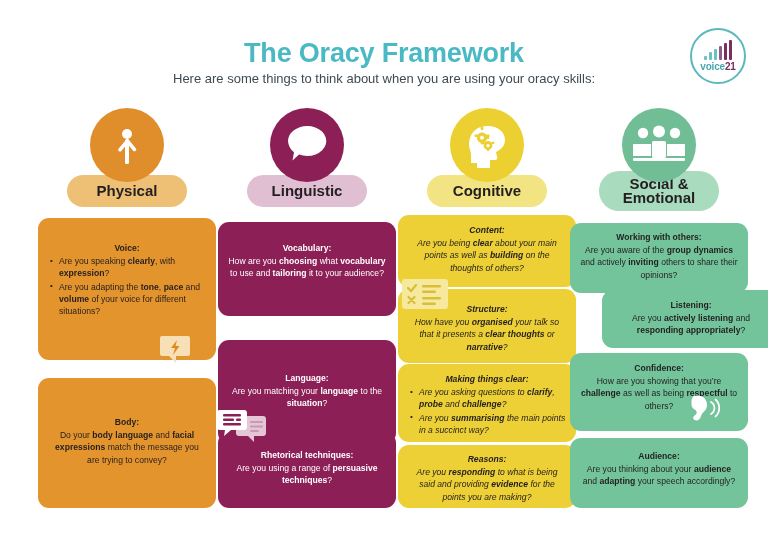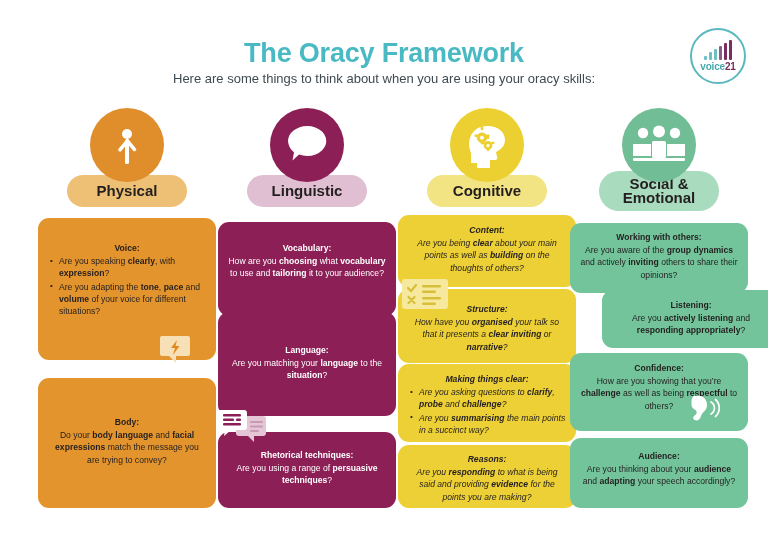--- a/index.html
+++ b/index.html
@@ -163,21 +163,21 @@
       <svg width="74" height="74" viewBox="0 0 74 74" aria-hidden="true">
         <path d="M37 18 a19 15 0 1 1 -8 28.5 l-6.5 6 1.5 -8.2 A15.5 15.5 0 0 1 18 33 a19 15 0 0 1 19 -15 z" fill="#ffffff"></path>
       </svg>
     </div>
 
     <div class="card c-mag txt-white" style="top:222px;height:94px;padding-top:20px;">
       <span class="hd">Vocabulary:</span>
       <p>How are you <b>choosing</b> what <b>vocabulary</b> to use and <b>tailoring</b> it to your audience?</p>
     </div>
 
-    <div class="card c-mag txt-white" style="top:312px;height:104px;padding-top:32px;">
+    <div class="card c-mag txt-white" style="top:340px;height:104px;padding-top:32px;">
       <span class="hd">Language:</span>
       <p>Are you matching your <b>language</b> to the <b>situation</b>?</p>
     </div>
 
     <div class="deco" style="left:-3px;top:408px;">
       <svg width="54" height="42" viewBox="0 0 54 42" aria-hidden="true">
         <g fill="#e5c6d6">
           <path d="M24 8 h24 a3 3 0 0 1 3 3 v14 a3 3 0 0 1 -3 3 h-9 l0 6 -6 -6 h-9 a3 3 0 0 1 -3 -3 v-14 a3 3 0 0 1 3 -3 z"></path>
         </g>
         <g fill="#ffffff">
@@ -239,21 +239,21 @@
           <rect x="21" y="8" width="19" height="2.6" rx="1.3"></rect>
           <rect x="21" y="13.5" width="14" height="2.6" rx="1.3"></rect>
           <rect x="21" y="20" width="19" height="2.6" rx="1.3"></rect>
           <rect x="21" y="25.5" width="14" height="2.6" rx="1.3"></rect>
         </g>
       </svg>
     </div>
 
     <div class="card c-yel" style="top:289px;height:74px;padding-top:14px;">
       <span class="hd">Structure:</span>
-      <p>How have you <b>organised</b> your talk so that it presents a <b>clear inviting</b> or <b>narrative</b>?</p>
+      <p>How have you <b>organised</b> your talk so that it presents a <b>clear thoughts</b> or <b>narrative</b>?</p>
     </div>
 
     <div class="card c-yel" style="top:364px;height:78px;padding-top:9px;">
       <span class="hd">Making things clear:</span>
       <ul>
           <li>Are you asking questions to <b>clarify</b>, <b>probe</b> and <b>challenge</b>?</li>
           <li>Are you <b>summarising</b> the main points in a succinct way?</li>
         </ul>
     </div>
 

